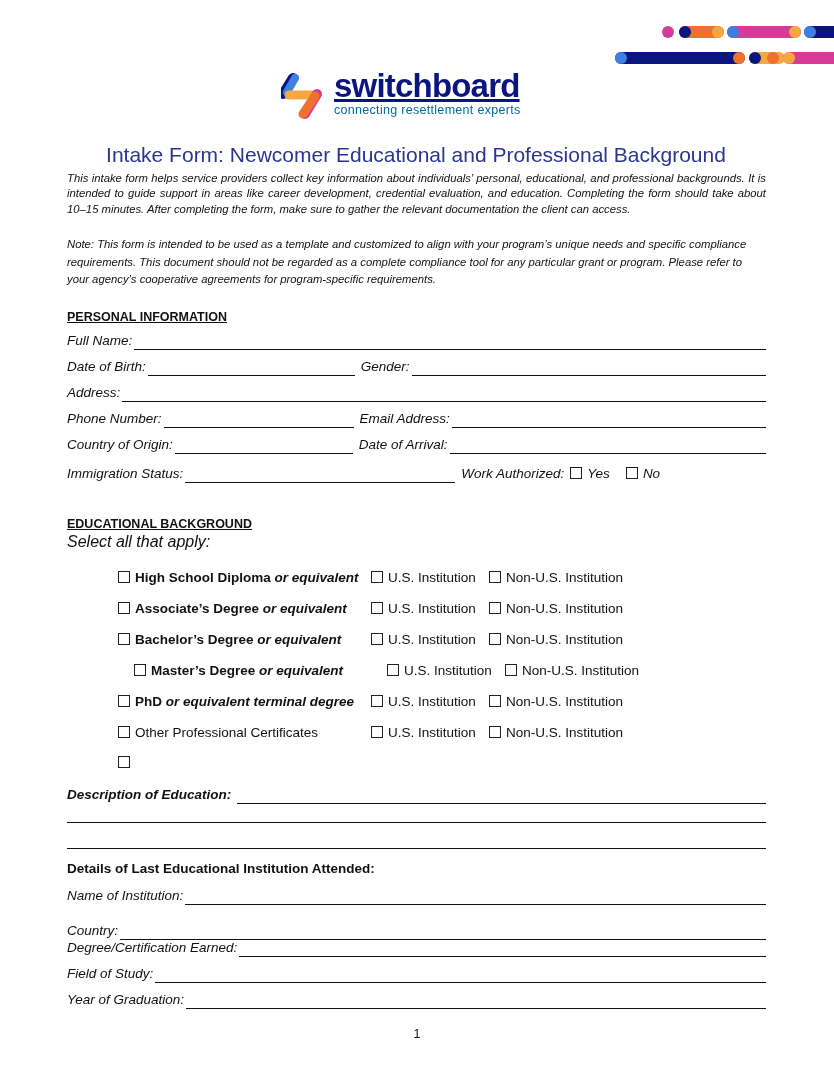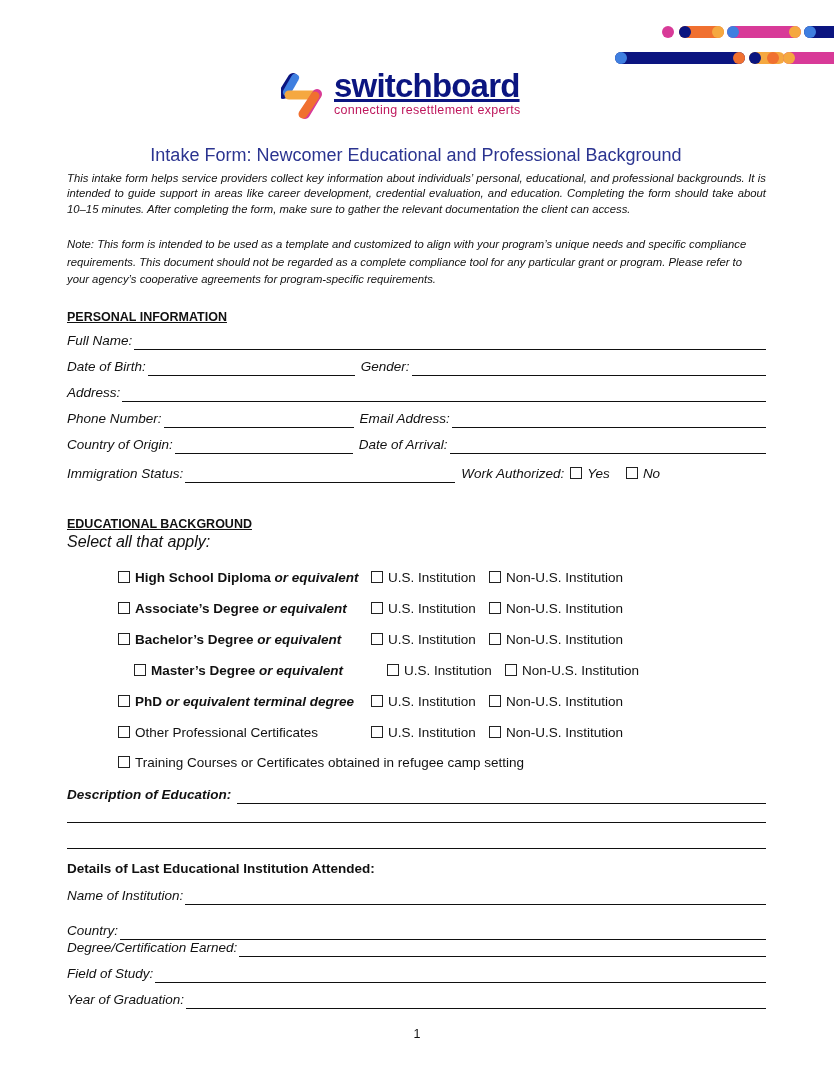--- a/index.html
+++ b/index.html
@@ -4,25 +4,25 @@
   <style>
     html, body { margin: 0; padding: 0; background: #ffffff; }
     body { width: 834px; height: 1088px; position: relative; overflow: hidden;
            font-family: "Liberation Sans", sans-serif; color: #111; }
     .abs { position: absolute; }
     .bar { position: absolute; height: 12px; border-radius: 6px; }
     .dot { position: absolute; width: 12px; height: 12px; border-radius: 6px; }
 
     .logo-word { position: absolute; left: 334px; top: 66px; font-size: 33px; font-weight: bold;
                  color: #0b1580; letter-spacing: -0.8px; line-height: 40px; text-decoration: underline; }
-    .logo-tag { position: absolute; left: 334px; top: 102px; font-size: 12.5px; color: #be185d;
+    .logo-tag { position: absolute; left: 334px; top: 102px; font-size: 12.5px; color: #0369a1;
                 letter-spacing: 0.3px; line-height: 16px; }
 
     .title { position: absolute; left: 0; width: 832px; top: 141px; text-align: center;
-             font-size: 18px; color: #2b3490; line-height: 28px; }
+             font-size: 21px; color: #2b3490; line-height: 28px; }
     .intro { position: absolute; left: 67px; width: 699px; top: 171px; font-size: 11.3px;
              font-style: italic; line-height: 15.3px; text-align: justify; color: #111; }
     .note { position: absolute; left: 67px; width: 699px; top: 236px; font-size: 11.3px;
             font-style: italic; line-height: 17.7px; color: #111; }
 
     .section-head { position: absolute; left: 67px; font-size: 12.5px; font-weight: bold;
                     text-decoration: underline; line-height: 18px; }
     .row { position: absolute; left: 67px; width: 699px; height: 20px; display: flex;
            align-items: flex-end; font-size: 13.5px; line-height: 18px; }
     .lbl { white-space: nowrap; font-style: italic; }
@@ -142,21 +142,21 @@
 
 <div class="edu" style="top:693px;">
   <span class="deg"><span class="cb"></span><span class="b">PhD</span><span class="bi"> or equivalent terminal degree</span></span><span class="us"><span class="cb"></span><span>U.S. Institution</span></span><span><span class="cb"></span><span>Non-U.S. Institution</span></span>
 </div>
 
 <div class="edu" style="top:724px;">
   <span class="deg"><span class="cb"></span><span>Other Professional Certificates</span></span><span class="us"><span class="cb"></span><span>U.S. Institution</span></span><span><span class="cb"></span><span>Non-U.S. Institution</span></span>
 </div>
 
 <div class="edu" style="top:754px;">
-  <span class="cb"></span><span>Training Courses or Certificates obtained in refugee camp setting</span>
+  <span class="cb"></span>
 </div>
 
 <div class="row" style="top:784px;">
   <span class="lbl b">Description of Education:</span>
   <span class="line" style="margin-left:6px;"></span>
 </div>
 <div class="full-line" style="top:822px;"></div>
 <div class="full-line" style="top:848px;"></div>
 
 <div class="abs b" style="left:67px;top:860px;font-size:13.5px;line-height:18px;">Details of Last Educational Institution Attended:</div>

